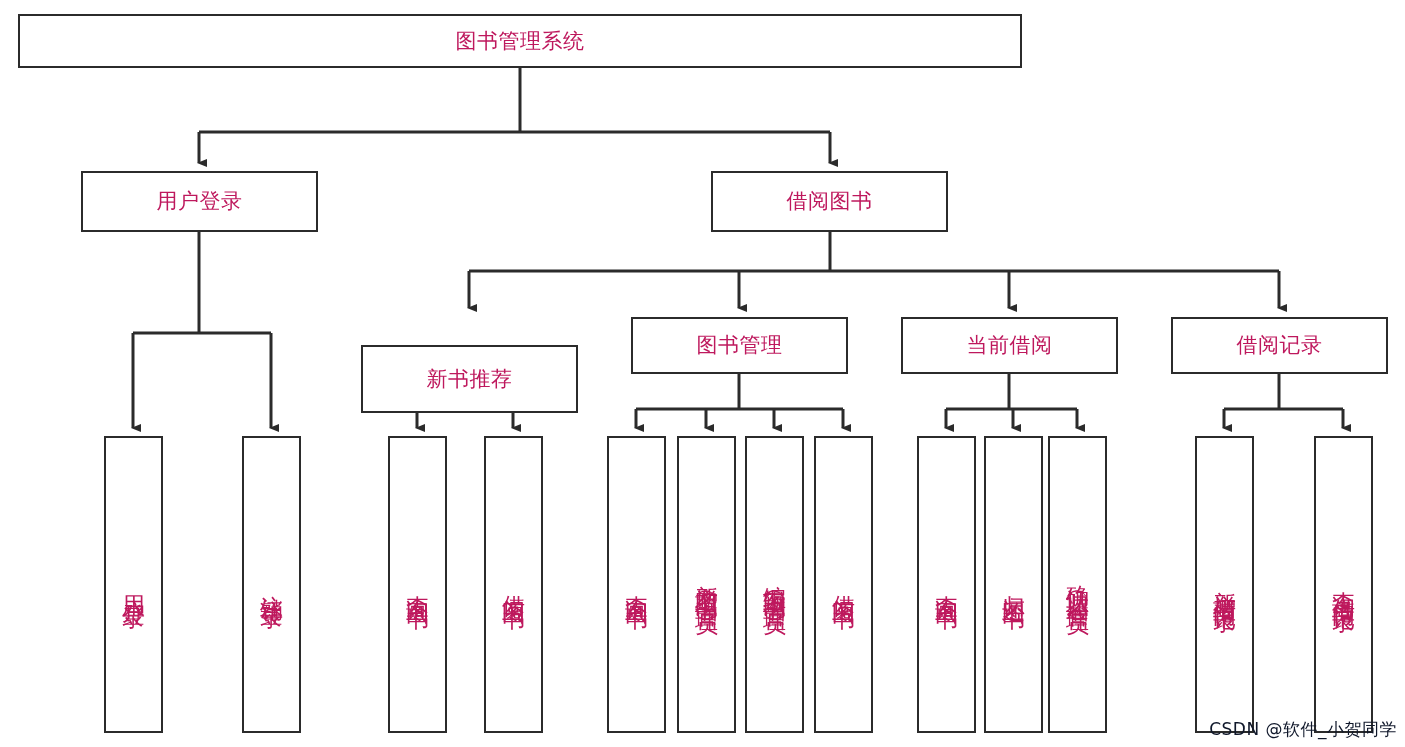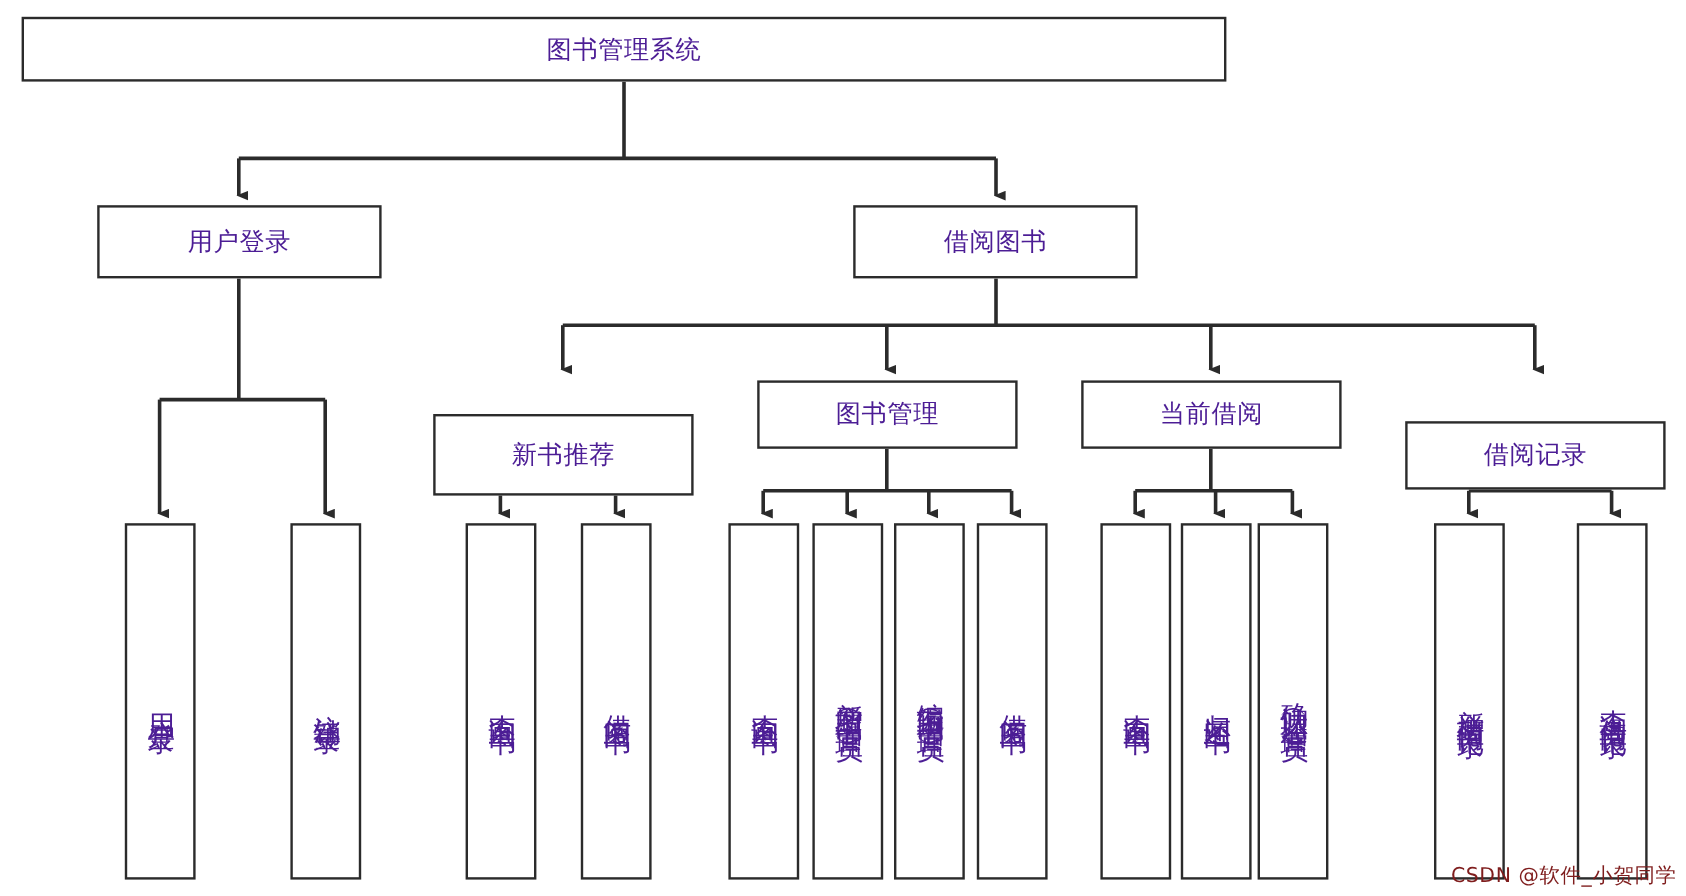--- a/index.html
+++ b/index.html
@@ -33,21 +33,21 @@
     background: #ffffff;
     display: flex;
     align-items: center;
     justify-content: center;
     color: #1a1a1a;
   }
   .node-label {
     display: block;
     text-align: center;
     line-height: 1.18;
-    color: #4c1d95;
+    color: #be185d;
     white-space: nowrap;
   }
   .node.horizontal .node-label {
     font-size: 21px;
     letter-spacing: 0.5px;
   }
   .node.root .node-label {
     font-size: 21px;
   }
   .node.vertical {
@@ -61,21 +61,21 @@
     font-size: 23px;
     letter-spacing: 4px;
     line-height: 1;
     max-height: 100%;
   }
   #watermark {
     position: absolute;
     right: 8px;
     bottom: 6px;
     font-size: 17px;
-    color: #7f1d1d;
+    color: #0f172a;
     letter-spacing: 0.5px;
     white-space: nowrap;
     pointer-events: none;
   }
 </style>
 </head>
 <body>
 
 <div id="diagram-root">
 
@@ -153,21 +153,21 @@
 
   <div class="node horizontal" style="left: 361px; top: 317px; width: 217px; height: 68px; margin-top: 28px;">
     <span class="node-label">新书推荐</span>
   </div>
   <div class="node horizontal" style="left: 631px; top: 317px; width: 217px; height: 57px;">
     <span class="node-label">图书管理</span>
   </div>
   <div class="node horizontal" style="left: 901px; top: 317px; width: 217px; height: 57px;">
     <span class="node-label">当前借阅</span>
   </div>
-  <div class="node horizontal" style="left: 1171px; top: 317px; width: 217px; height: 57px; margin-top: 34px;">
+  <div class="node horizontal" style="left: 1171px; top: 317px; width: 217px; height: 57px;">
     <span class="node-label">借阅记录</span>
   </div>
 
   <div class="node vertical" style="left: 104px; top: 436px; width: 59px; height: 297px;">
     <span class="node-label">用户登录</span>
   </div>
   <div class="node vertical" style="left: 242px; top: 436px; width: 59px; height: 297px;">
     <span class="node-label">注销登录</span>
   </div>
   <div class="node vertical" style="left: 388px; top: 436px; width: 59px; height: 297px;">

